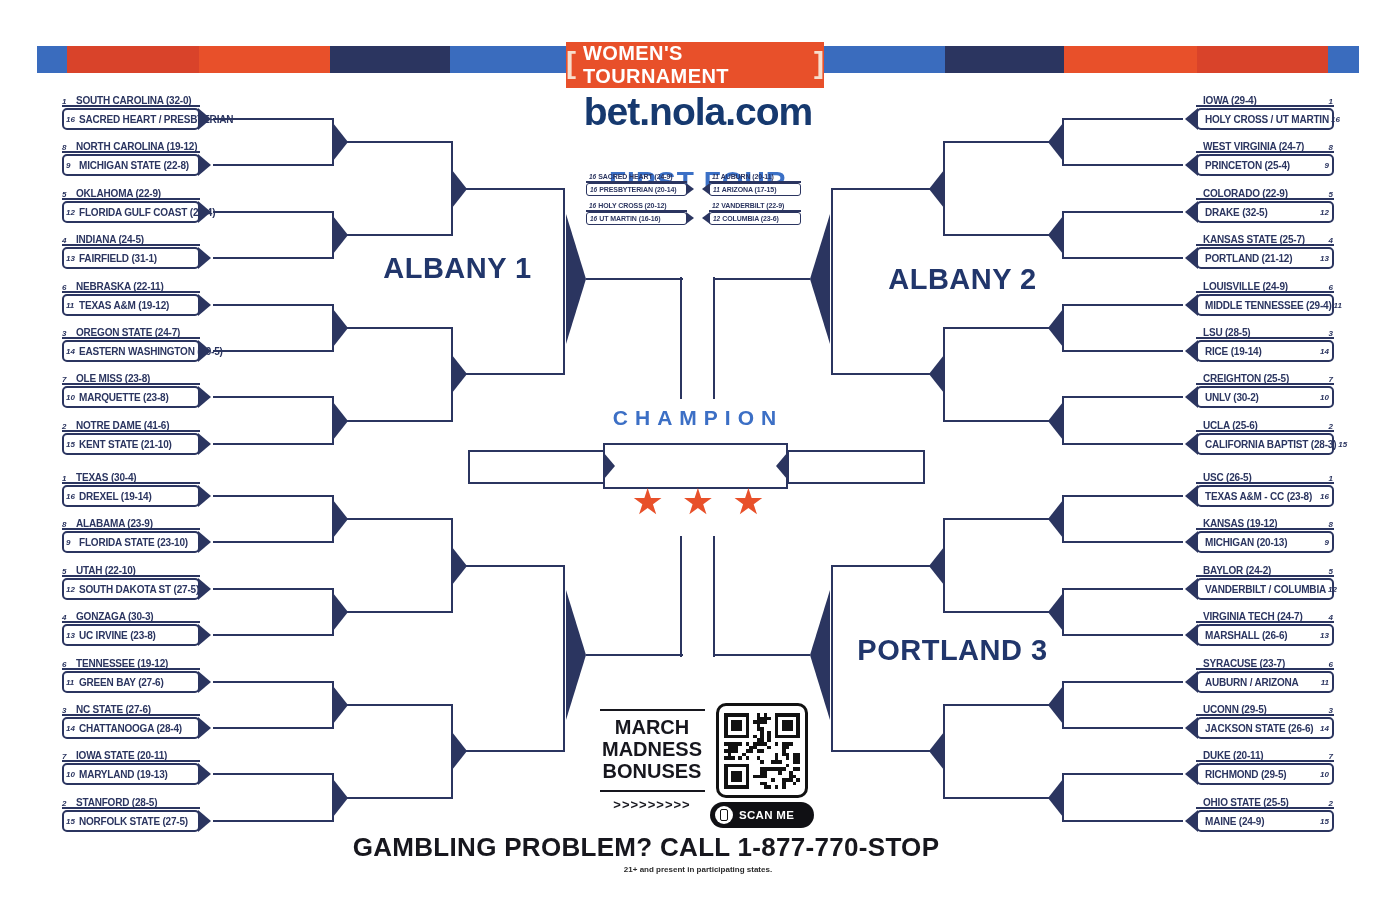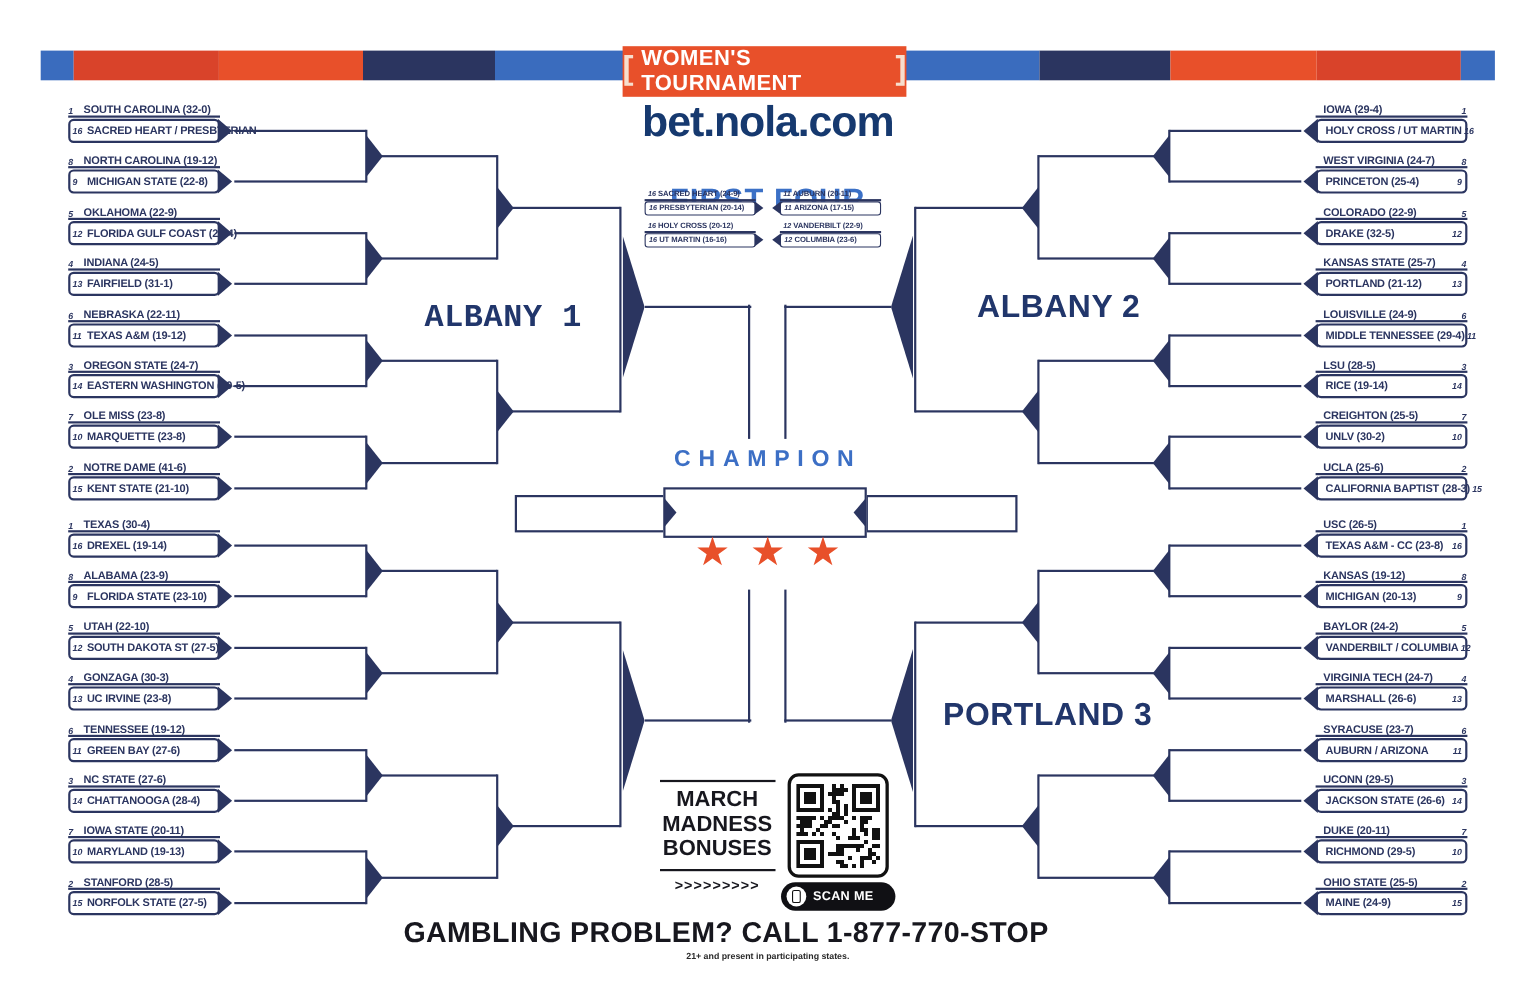--- a/index.html
+++ b/index.html
@@ -76,21 +76,21 @@
   .arrows{position:absolute;left:597px;top:797px;width:110px;text-align:center;color:var(--ink);
         font-size:13px;font-weight:800;letter-spacing:1px;}
   .qr{position:absolute;left:716px;top:703px;width:92px;height:95px;border:3.5px solid #111;
         border-radius:10px;background:#fff;box-sizing:border-box;display:flex;align-items:center;justify-content:center;}
   .scan{position:absolute;left:710px;top:802px;width:104px;height:26px;background:#101014;border-radius:14px;
         display:flex;align-items:center;gap:6px;padding-left:5px;box-sizing:border-box;}
   .scan .circ{width:18px;height:18px;border-radius:50%;background:#fff;display:flex;align-items:center;justify-content:center;flex:none;}
   .scan .phone{width:8px;height:12px;border:1.5px solid #111;border-radius:2px;box-sizing:border-box;}
   .scan .txt{color:#fff;font-size:11.5px;font-weight:700;letter-spacing:.3px;}
   
-  .warn{position:absolute;left:14px;top:832px;width:1292px;text-align:center;color:var(--ink);
+  .warn{position:absolute;left:0;top:832px;width:1292px;text-align:center;color:var(--ink);
         font-size:26px;font-weight:800;letter-spacing:.3px;}
   .fine{position:absolute;left:0;top:865px;width:1396px;text-align:center;color:#2a2a2a;
         font-size:8px;font-weight:700;}
 </style>
 </head>
 <body>
 
 <div class="stage">
 
   <div class="seg" style="left:37px;width:30px;background:var(--blue);"></div>
@@ -562,21 +562,21 @@
       <div class="hl" style="left: 832px; top: 564.5px; width: 99px;"></div>
       <div class="vl" style="left: 943px; top: 704px; height: 94.5px;"></div>
       <div class="arr arr-l" style="left: 929px; top: 732.25px;"></div>
       <div class="hl" style="left: 832px; top: 750.25px; width: 99px;"></div>
       <div class="vl" style="left: 831px; top: 564.5px; height: 187.75px;"></div>
       <div class="blade b-l" style="left: 810px; top: 590px;"></div>
       <div class="hl" style="left: 713px; top: 654px; width: 97px;"></div>
       <div class="vl" style="left: 713px; top: 536px; height: 121px;"></div>
     </div>
 
-  <div class="region-label" style="left:345px;top:272px;width:225px;font-family:Liberation Mono, monospace;">ALBANY 1</div>
+  <div class="region-label" style="left:345px;top:252px;width:225px;">ALBANY 1</div>
   <div class="region-label" style="left:850px;top:263px;width:225px;">ALBANY 2</div>
   <div class="region-label" style="left:840px;top:634px;width:225px;">PORTLAND 3</div>
 
   <div class="champ-label">CHAMPION</div>
   <div class="champ-box champ-l"></div>
   <div class="champ-box champ-r"></div>
   <div class="champ-box champ-c"></div>
   <div class="stars">
     <span class="star">★</span>
     <span class="star">★</span>

